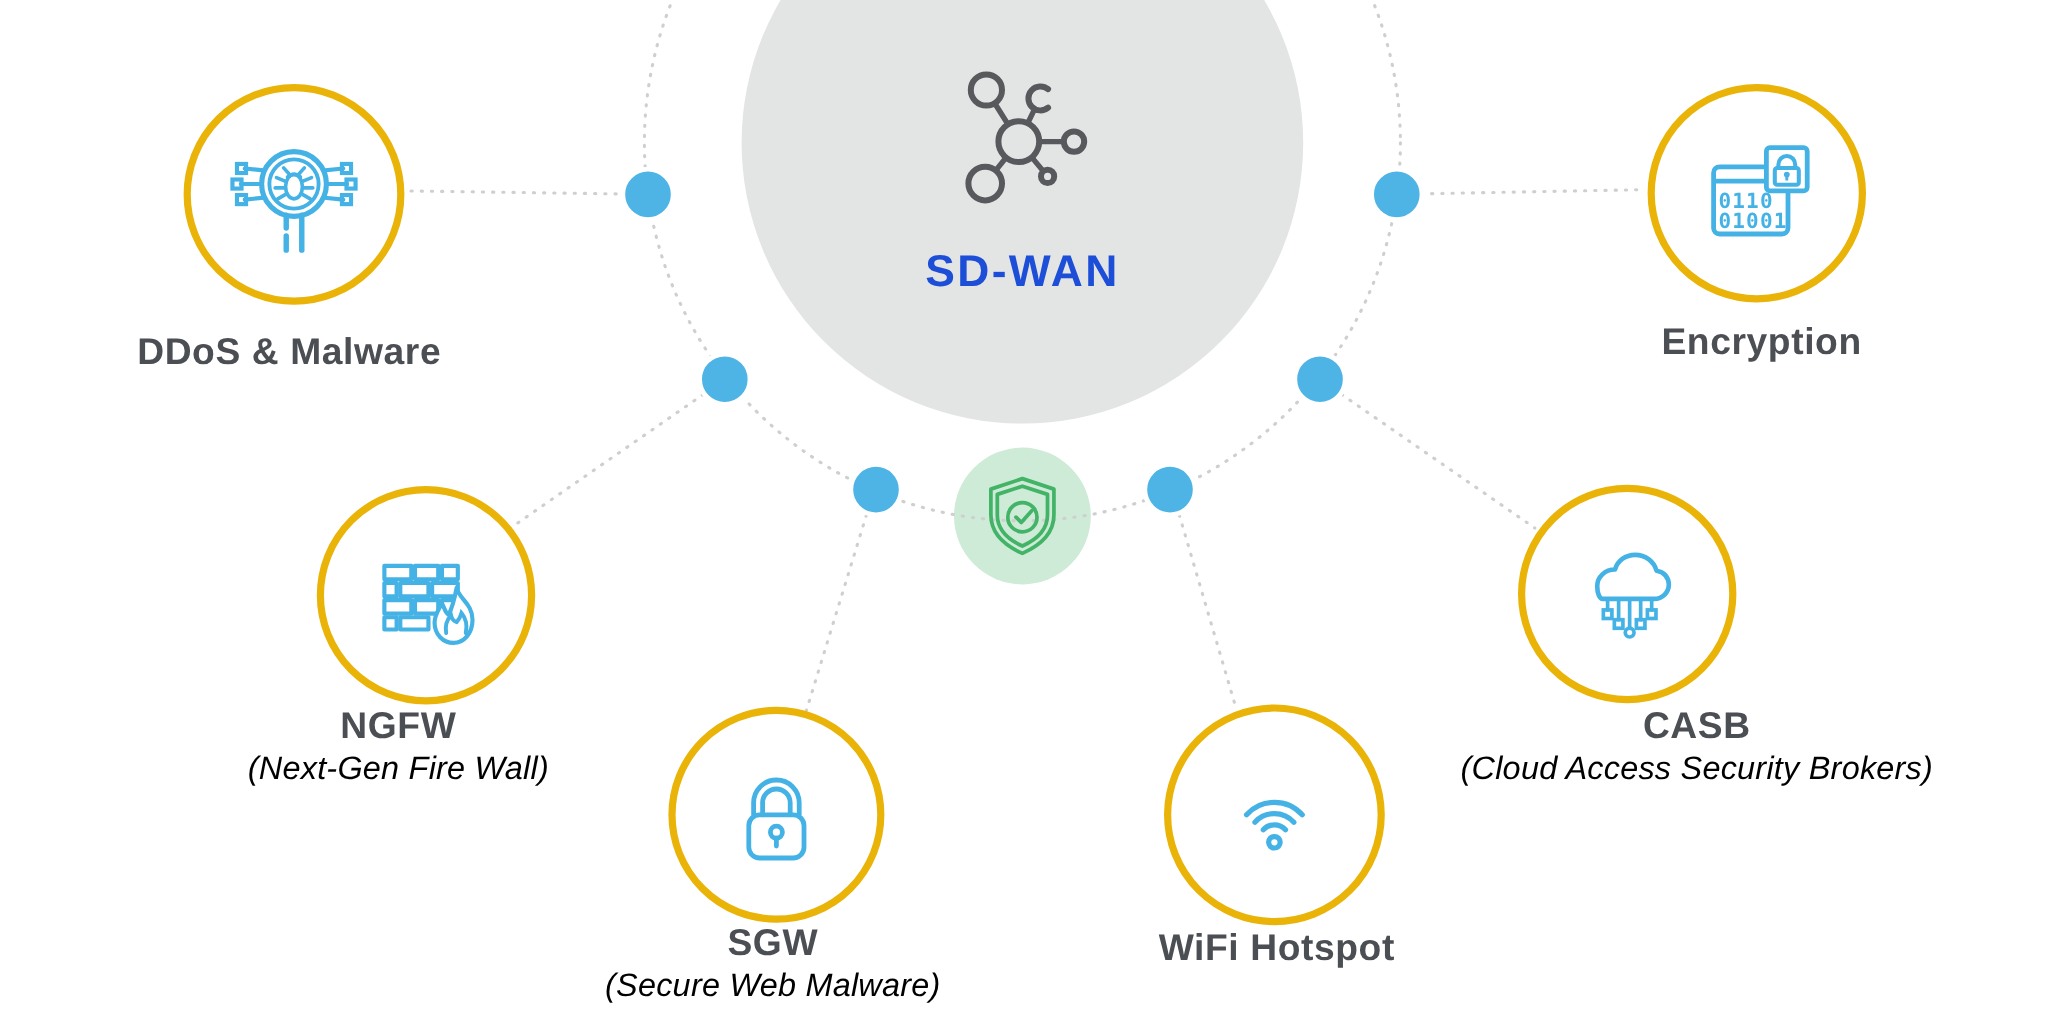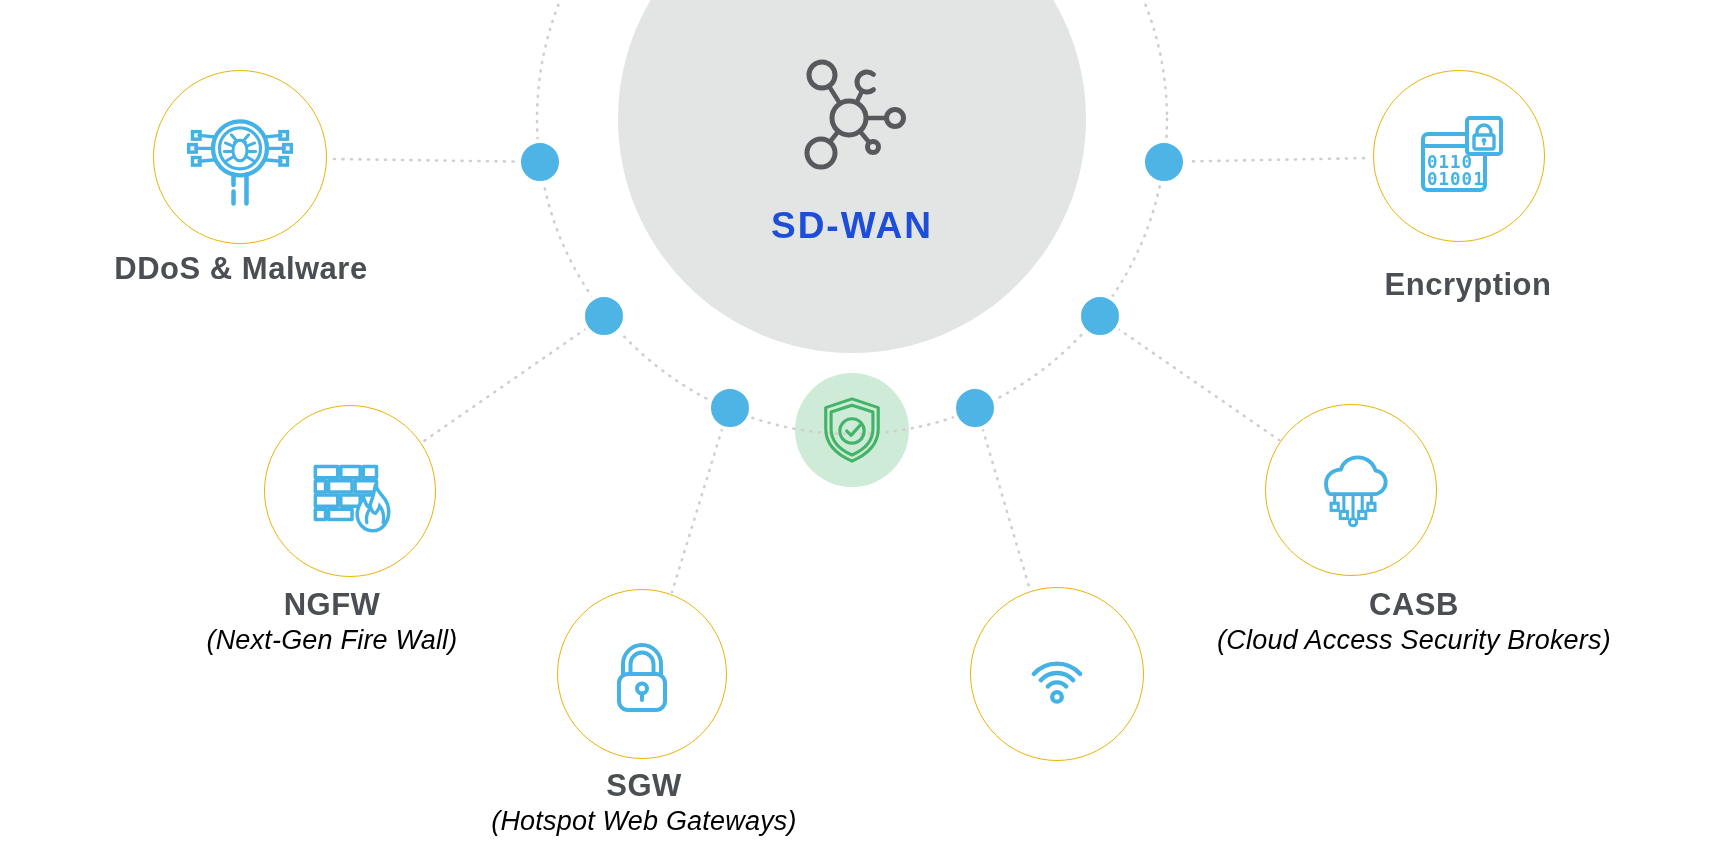--- a/index.html
+++ b/index.html
@@ -18,35 +18,35 @@
   
   #shield-circle{left:795px;top:373px;width:114px;height:114px;border-radius:50%;background:#cdebd6;
                  display:flex;align-items:center;justify-content:center;}
 
   
   #connect-layer{left:0;top:0;width:1718px;height:844px;pointer-events:none;}
   .dotline{stroke:#cfcfcf;stroke-width:2.6;stroke-dasharray:1 7.5;stroke-linecap:round;fill:none;}
   .hubdot{fill:#4db4e5;stroke:#ffffff;stroke-width:4;}
 
   
-  .sat{border:1px solid #eab308;border-radius:50%;background:#ffffff;
+  .sat{border:6px solid #eab308;border-radius:50%;background:#ffffff;
        display:flex;align-items:center;justify-content:center;}
   #sat-ddos      {left:153px;top:70px; width:172px;height:172px;}
   #sat-encryption{left:1373px;top:70px;width:170px;height:170px;}
   #sat-ngfw      {left:264px;top:405px;width:170px;height:170px;}
   #sat-sgw       {left:557px;top:589px;width:168px;height:168px;}
   #sat-wifi      {left:970px;top:587px;width:172px;height:172px;}
   #sat-casb      {left:1265px;top:404px;width:170px;height:170px;}
 
   
   .node-label{position:absolute;text-align:center;font-size:31px;font-weight:700;
               color:#4b4f54;letter-spacing:0.5px;line-height:1.1;}
   .node-sub{font-weight:400;font-style:italic;font-size:27px;color:#000000;
             letter-spacing:0.2px;margin-top:4px;}
-  #label-ddos      {left:41px;  top:252px;width:400px;}
+  #label-ddos      {left:41px;  top:276px;width:400px;}
   #label-encryption{left:1268px;top:268px;width:400px;}
   #label-ngfw      {left:132px; top:588px;width:400px;}
   #label-sgw       {left:444px; top:769px;width:400px;}
   #label-wifi      {left:864px; top:773px;width:400px;}
   #label-casb      {left:1180px;top:588px;width:468px;}
 
   svg{display:block;}
 </style>
 </head>
 <body>
@@ -227,22 +227,25 @@
     <div>Encryption</div>
   </div>
 
   <div class="node-label" id="label-ngfw">
     <div>NGFW</div>
     <div class="node-sub">(Next-Gen Fire Wall)</div>
   </div>
 
   <div class="node-label" id="label-sgw">
     <div>SGW</div>
-    <div class="node-sub">(Hotspot Web Gateways)</div>
-  </div>
-
+    <div class="node-sub">(Secure Web Malware)</div>
+  </div>
+
+  <div class="node-label" id="label-wifi">
+    <div>WiFi Hotspot</div>
+  </div>
 
   <div class="node-label" id="label-casb">
     <div>CASB</div>
     <div class="node-sub">(Cloud Access Security Brokers)</div>
   </div>
 
 </div>
 
 </body></html>

